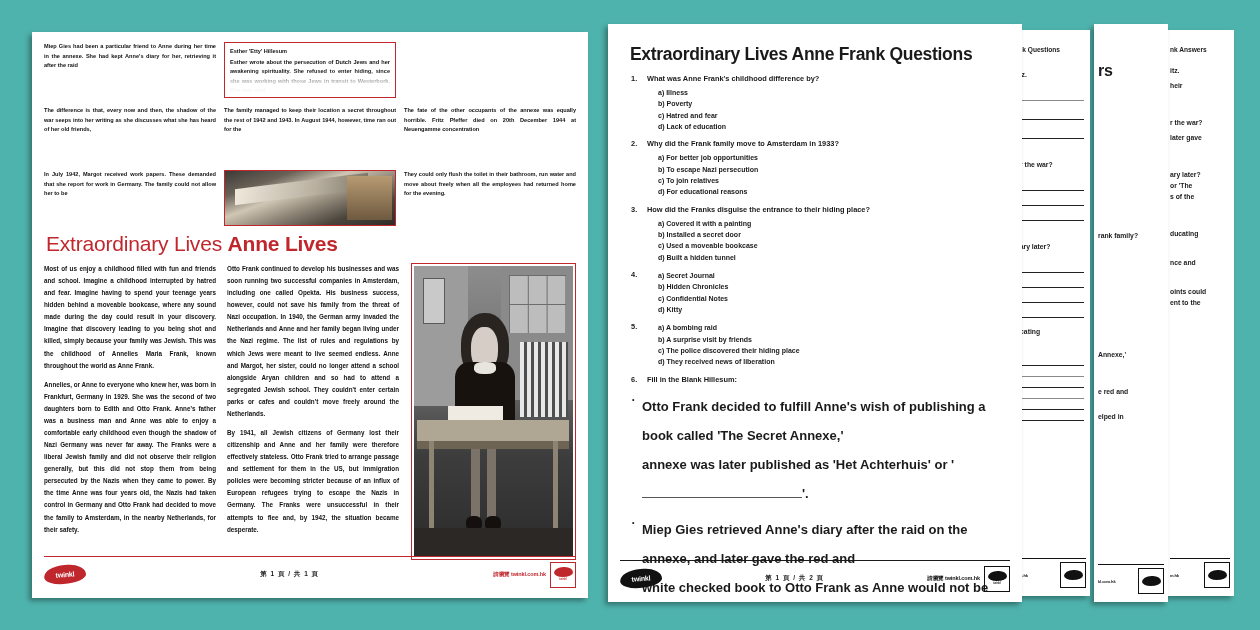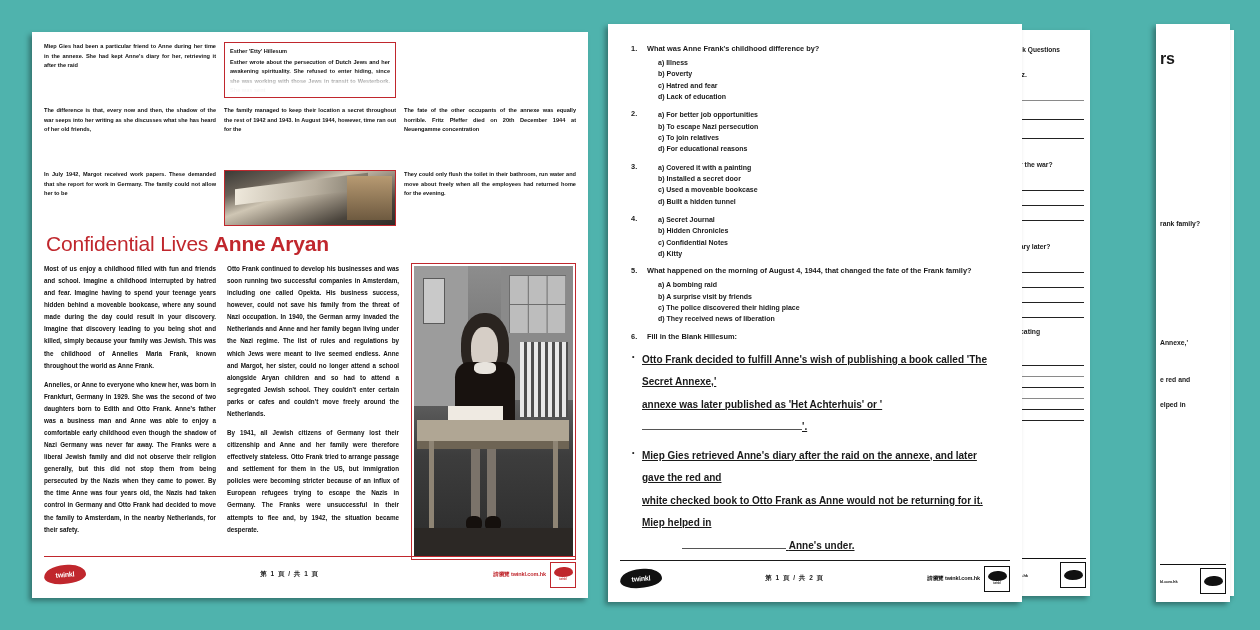--- a/index.html
+++ b/index.html
@@ -234,40 +234,39 @@
     font-size: 7.4px; font-weight: 700; color:#1a1a1a;
   }
   .q-text { font-size: 7.4px; font-weight: 700; color:#1a1a1a; line-height: 1.35; }
   .q-opts { margin: 3px 0 0 11px; }
   .q-opt { font-size: 7px; font-weight: 700; color:#1a1a1a; line-height: 1.62; }
 
   .fib-list { list-style: none; margin-top: 4px; }
   .fib-item {
     position: relative;
     padding-left: 12px;
-    font-size: 10px;
+    font-size: 13px;
     font-weight: 700;
     color: #1a1a1a;
     line-height: 2.25;
     margin-bottom: 6px;
-    text-decoration: underline;
   }
   .fib-item::before {
     content:"•"; position:absolute; left:2px; top:0; font-size:7px;
   }
   .blank-rule {
     display: inline-block;
     border-bottom: 1px solid #555;
     height: 8px;
     vertical-align: baseline;
   }
 
   
   #sheet-bg1 { left: 1004px; top: 30px; width: 86px;  height: 566px; padding: 16px 0 0 0; }
-  #sheet-bg2 { left: 1156px; top: 24px; width: 74px;  height: 578px; padding: 8px 0 0 0; }
+  #sheet-bg2 { left: 1094px; top: 24px; width: 74px;  height: 578px; padding: 20px 0 0 0; }
   #sheet-bg3 { left: 1166px; top: 30px; width: 68px;  height: 566px; padding: 16px 0 0 0; }
 
   .bg-inner { position: relative; width: 100%; height: 100%; overflow: hidden; }
   .bg-head {
     font-size: 6.6px; font-weight: 700; color:#1a1a1a;
     white-space: nowrap; margin-left: 4px;
   }
   .bg-head.big { font-size: 16px; letter-spacing:-0.3px; margin-top: 8px; }
   .bg-frag {
     font-size: 6.8px; font-weight: 700; color:#1a1a1a;
@@ -396,62 +395,64 @@
         <span class="footer-url black">nkl.com.hk</span>
         <span class="badge black">
             <span class="badge-blob black"></span>
           </span>
       </div>
     </div>
   </div>
 
   <div class="sheet" id="sheet-questions">
 
+    <div class="q-title">Extraordinary Lives Anne Frank Questions</div>
 
     <ol class="q-list">
 
       <li class="q-item">
         <div class="q-text">What was Anne Frank's childhood difference by?</div>
         <div class="q-opts">
           <div class="q-opt">a) Illness</div>
           <div class="q-opt">b) Poverty</div>
           <div class="q-opt">c) Hatred and fear</div>
           <div class="q-opt">d) Lack of education</div>
         </div>
       </li>
 
       <li class="q-item">
+        <div class="q-text">Why did the Frank family move to Amsterdam in 1933?</div>
         <div class="q-opts">
           <div class="q-opt">a) For better job opportunities</div>
           <div class="q-opt">b) To escape Nazi persecution</div>
           <div class="q-opt">c) To join relatives</div>
           <div class="q-opt">d) For educational reasons</div>
         </div>
       </li>
 
       <li class="q-item">
+        <div class="q-text">How did the Franks disguise the entrance to their hiding place?</div>
         <div class="q-opts">
           <div class="q-opt">a) Covered it with a painting</div>
           <div class="q-opt">b) Installed a secret door</div>
           <div class="q-opt">c) Used a moveable bookcase</div>
           <div class="q-opt">d) Built a hidden tunnel</div>
         </div>
       </li>
 
       <li class="q-item">
         <div class="q-opts">
           <div class="q-opt">a) Secret Journal</div>
           <div class="q-opt">b) Hidden Chronicles</div>
           <div class="q-opt">c) Confidential Notes</div>
           <div class="q-opt">d) Kitty</div>
         </div>
       </li>
 
       <li class="q-item">
-        <div class="q-text">What happened on the morning of August 4, 1944, that changed the fate of the Frank family?</div>
         <div class="q-opts">
           <div class="q-opt">a) A bombing raid</div>
           <div class="q-opt">b) A surprise visit by friends</div>
           <div class="q-opt">c) The police discovered their hiding place</div>
           <div class="q-opt">d) They received news of liberation</div>
         </div>
       </li>
 
       <li class="q-item">
         <div class="q-text">Fill in the Blank Hillesum:</div>
@@ -503,21 +504,21 @@
         <div class="pv-img"></div>
       </div>
       <div class="preview-col">
         <div class="pv-box" style="height:56px"></div>
         <div class="pv-box">The fate of the other occupants of the annexe was equally horrible. Fritz Pfeffer died on 20th December 1944 at Neuengamme concentration</div>
         <div class="pv-box">They could only flush the toilet in their bathroom, run water and move about freely when all the employees had returned home for the evening.</div>
       </div>
     </div>
 
     <div class="article-title">
-      <span class="light">Confidential Lives </span><span>Anne Aryan</span>
+      <span class="light">Extraordinary Lives </span><span>Anne Lives</span>
     </div>
 
     <div class="article-body">
       <div class="col">
         <p>Most of us enjoy a childhood filled with fun and friends and school. Imagine a childhood interrupted by hatred and fear. Imagine having to spend your teenage years hidden behind a moveable bookcase, where any sound made during the day could result in your discovery. Imagine that discovery leading to you being shot and killed, simply because your family was Jewish. This was the childhood of Annelies Maria Frank, known throughout the world as Anne Frank.</p>
         <p>Annelies, or Anne to everyone who knew her, was born in Frankfurt, Germany in 1929. She was the second of two daughters born to Edith and Otto Frank. Anne's father was a business man and Anne was able to enjoy a comfortable early childhood even though the shadow of Nazi Germany was never far away. The Franks were a liberal Jewish family and did not observe their religion generally, but this did not stop them from being persecuted by the Nazis when they came to power. By the time Anne was four years old, the Nazis had taken control in Germany and Otto Frank had decided to move the family to Amsterdam, in the nearby Netherlands, for their safety.</p>
       </div>
       <div class="col">
         <p>Otto Frank continued to develop his businesses and was soon running two successful companies in Amsterdam, including one called Opekta. His business success, however, could not save his family from the threat of Nazi occupation. In 1940, the German army invaded the Netherlands and Anne and her family began living under the Nazi regime. The list of rules and regulations by which Jews were meant to live seemed endless. Anne and Margot, her sister, could no longer attend a school alongside Aryan children and so had to attend a segregated Jewish school. They couldn't enter certain parks or cafes and couldn't move freely around the Netherlands.</p>
         <p>By 1941, all Jewish citizens of Germany lost their citizenship and Anne and her family were therefore effectively stateless. Otto Frank tried to arrange passage and settlement for them in the US, but immigration policies were becoming stricter because of an influx of European refugees trying to escape the Nazis in Germany. The Franks were unsuccessful in their attempts to flee and, by 1942, the situation became desperate.</p>

